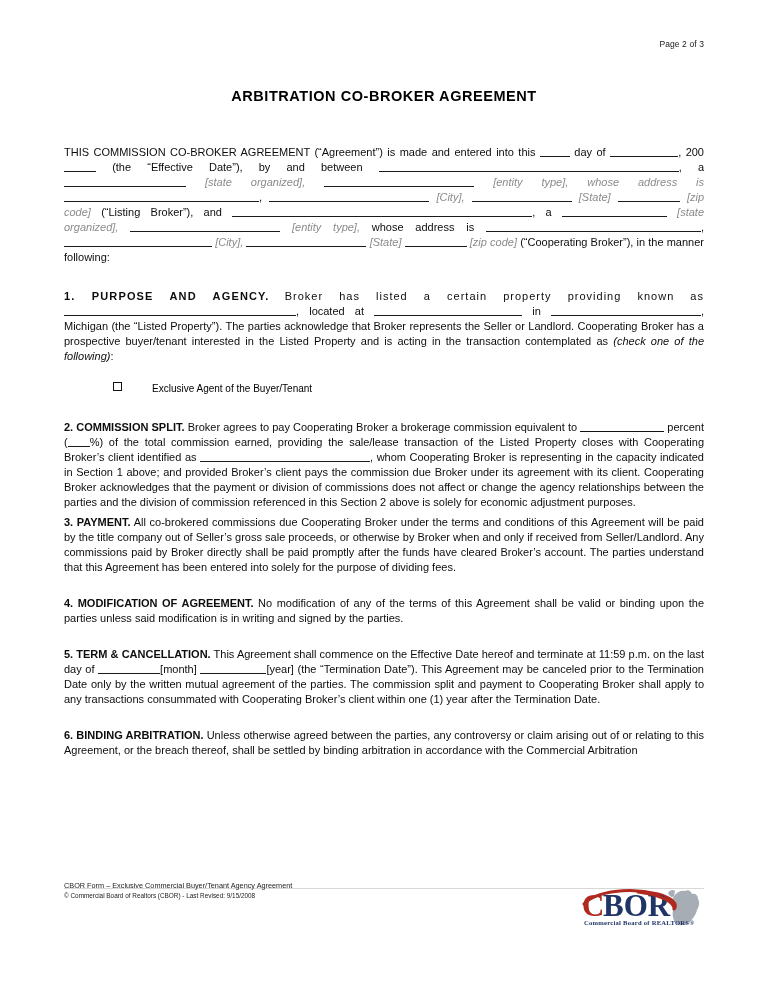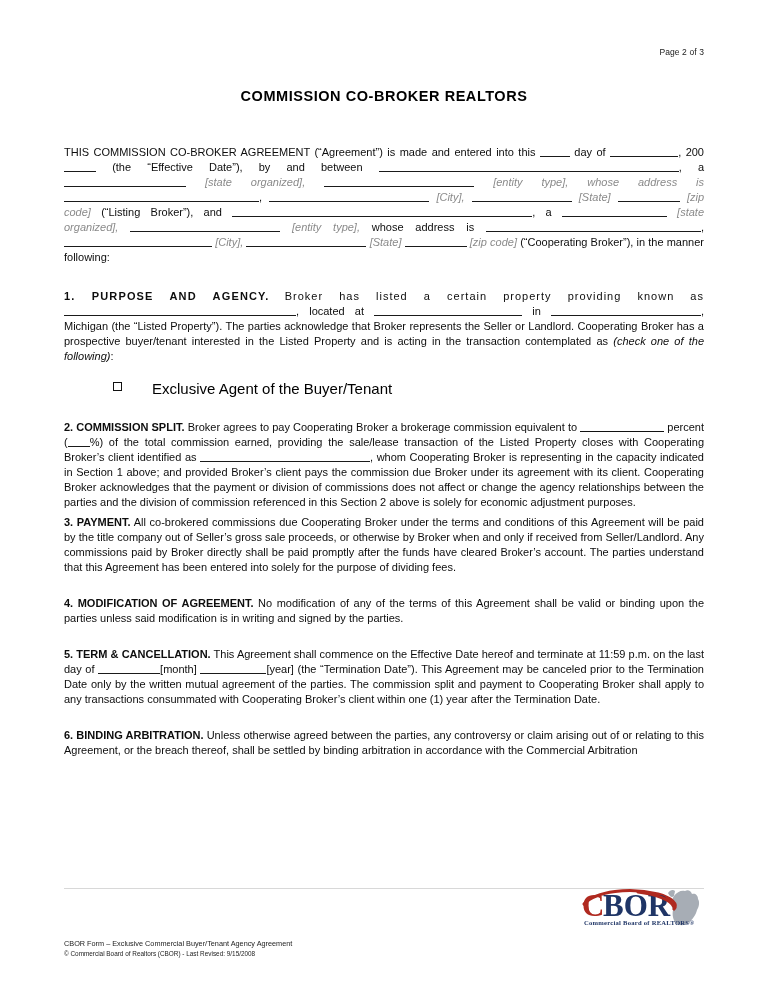--- a/index.html
+++ b/index.html
@@ -23,21 +23,21 @@
     position: absolute;
     left: 64px;
     top: 0;
     width: 640px;
   }
 
   
   .page-num {
     position: absolute;
     right: 64px;
-    top: 47px;
+    top: 39px;
     font-size: 8.5px;
     letter-spacing: 0.1px;
     color: #1a1a1a;
   }
   .doc-title {
     position: absolute;
     left: 0;
     top: 88px;
     width: 640px;
     text-align: center;
@@ -83,21 +83,21 @@
   .sec-head-spaced {
     font-weight: bold;
     letter-spacing: 1.15px;
   }
   .spaced-text { letter-spacing: 1.0px; }
 
   
   .cbrow {
     display: flex;
     align-items: flex-start;
-    font-size: 15px;
+    font-size: 10px;
     line-height: 19px;
     margin-left: 49px;
   }
   .cbrow + .cbrow { margin-top: 7px; }
   .cb-glyph {
     width: 16px;
     flex: 0 0 16px;
     font-size: 10px;
     line-height: 19px;
     color: #111;
@@ -122,21 +122,21 @@
     position: absolute;
     left: 64px;
     top: 888px;
     width: 640px;
     height: 1px;
     background: #d8d8d8;
   }
   .footer-text {
     position: absolute;
     left: 64px;
-    top: 939px;
+    top: 881px;
     font-size: 7.3px;
     line-height: 9.6px;
     color: #1c1c1c;
   }
   .footer-text .l2 { font-size: 6.4px; }
 
   
   .logo {
     position: absolute;
     left: 578px;
@@ -147,21 +147,21 @@
 </style>
 </head>
 <body>
 
 <div class="page">
 
   <div class="page-num">Page 2 of 3</div>
 
   <div class="content">
 
-    <div class="doc-title">COMMISSION CO-BROKER REALTORS</div>
+    <div class="doc-title">ARBITRATION CO-BROKER AGREEMENT</div>
 
     <div class="para just" style="margin-top:145px;">
       <span>THIS COMMISSION CO-BROKER AGREEMENT (“Agreement”) is made and entered into this</span>
       <span class="ul" style="width:30px;"></span>
       <span>day of</span>
       <span class="ul" style="width:68px;"></span><span>,</span>
       <span>200</span><span class="ul" style="width:32px;"></span>
       <span>(the “Effective Date”), by and between</span>
       <span class="ul" style="width:300px;"></span><span>, a</span>
       <span class="ul" style="width:122px;"></span>

